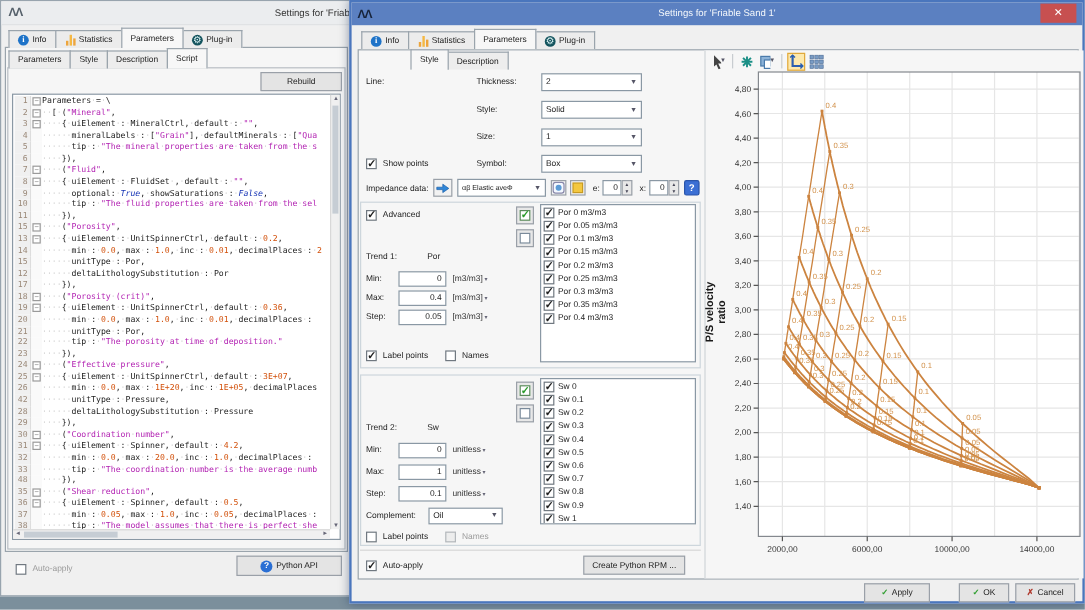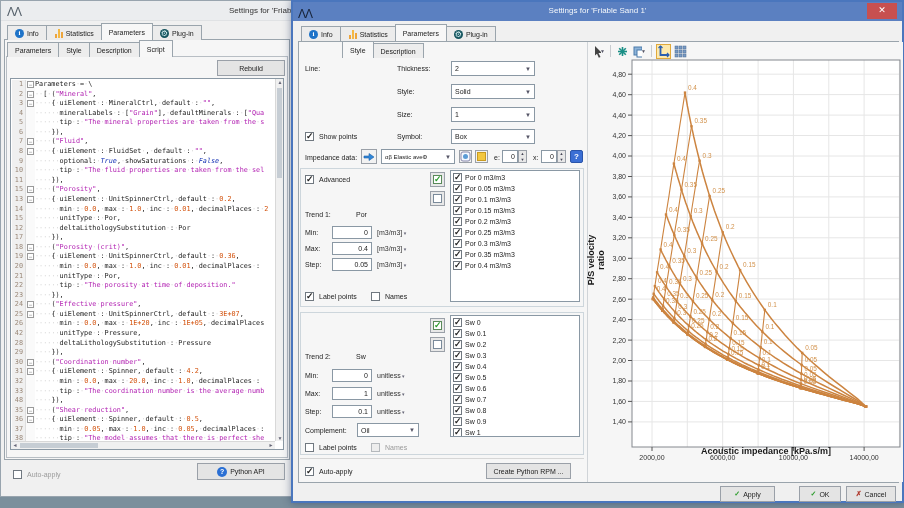--- a/index.html
+++ b/index.html
@@ -3,21 +3,21 @@
 <meta charset="utf-8">
 <style>
   * { margin:0; padding:0; box-sizing:border-box; }
   html,body { width:904px; height:508px; overflow:hidden; }
   body { background:#7b8f9c; font-family:"Liberation Sans",sans-serif; font-size:7px; color:#222; position:relative; }
   .win { position:absolute; background:#f0f0f0; }
 
   
   .leftwin { left:0; top:0; width:292px; height:497px; border:1px solid #98a4ae; overflow:hidden; }
   .leftwin .titlebar { position:absolute; left:0; top:0; right:0; height:20px; background:#ebedef; border-bottom:1px solid #e0e2e4; }
-  .appicon { position:absolute; left:6px; top:4px; font-size:12px; font-weight:normal; color:#55606a; letter-spacing:-1px; }
+  .appicon { position:absolute; left:6px; top:4px; font-size:10px; font-weight:bold; color:#55606a; letter-spacing:-1px; }
   .leftwin .title { position:absolute; left:228px; top:5px; font-size:8px; color:#333; white-space:nowrap; }
 
   
   .rightwin { left:291px; top:0; width:613px; height:503px; border:2px solid #4a76bd; box-shadow:0 0 8px rgba(20,40,80,.45); z-index:5; }
   .rightwin .titlebar { position:absolute; left:0; top:0; right:0; height:19px; background:#5b80c1; }
   .rightwin .titlebar .appicon { color:#17233a; top:5px; left:5px; }
   .rightwin .title { position:absolute; left:0; right:0; top:4px; text-align:center; font-size:8px; color:#f4f7fb; }
   .closebtn { position:absolute; right:5px; top:1px; width:30px; height:16px; background:#c75050; color:#fff; text-align:center; font-size:9px; line-height:15px; cursor:default; }
 
   
@@ -733,21 +733,20 @@
           <line y1="389" y2="393" x1="64.0" x2="64.0" stroke="#555"></line>
           <text x="64.0" y="402" font-size="7" fill="#333" text-anchor="middle">2000,00</text>
           <line y1="389" y2="393" x1="134.7" x2="134.7" stroke="#555"></line>
           <text x="134.7" y="402" font-size="7" fill="#333" text-anchor="middle">6000,00</text>
           <line y1="389" y2="393" x1="205.4" x2="205.4" stroke="#555"></line>
           <text x="205.4" y="402" font-size="7" fill="#333" text-anchor="middle">10000,00</text>
           <line y1="389" y2="393" x1="276.1" x2="276.1" stroke="#555"></line>
           <text x="276.1" y="402" font-size="7" fill="#333" text-anchor="middle">14000,00</text>
         </svg></div>
     <div class="ylab">P/S velocity ratio</div>
-    <div class="xlab">Acoustic impedance [kPa.s/m]</div>
   </div>
 
   <div class="btn footer-btn" style="left:427px; top:484px; width:55px; height:16px;">
       <span class="bck">✓</span>
       <span>Apply</span>
     </div>
   <div class="btn footer-btn" style="left:506px; top:484px; width:42px; height:16px;">
       <span class="bck">✓</span>
       <span>OK</span>
     </div>

